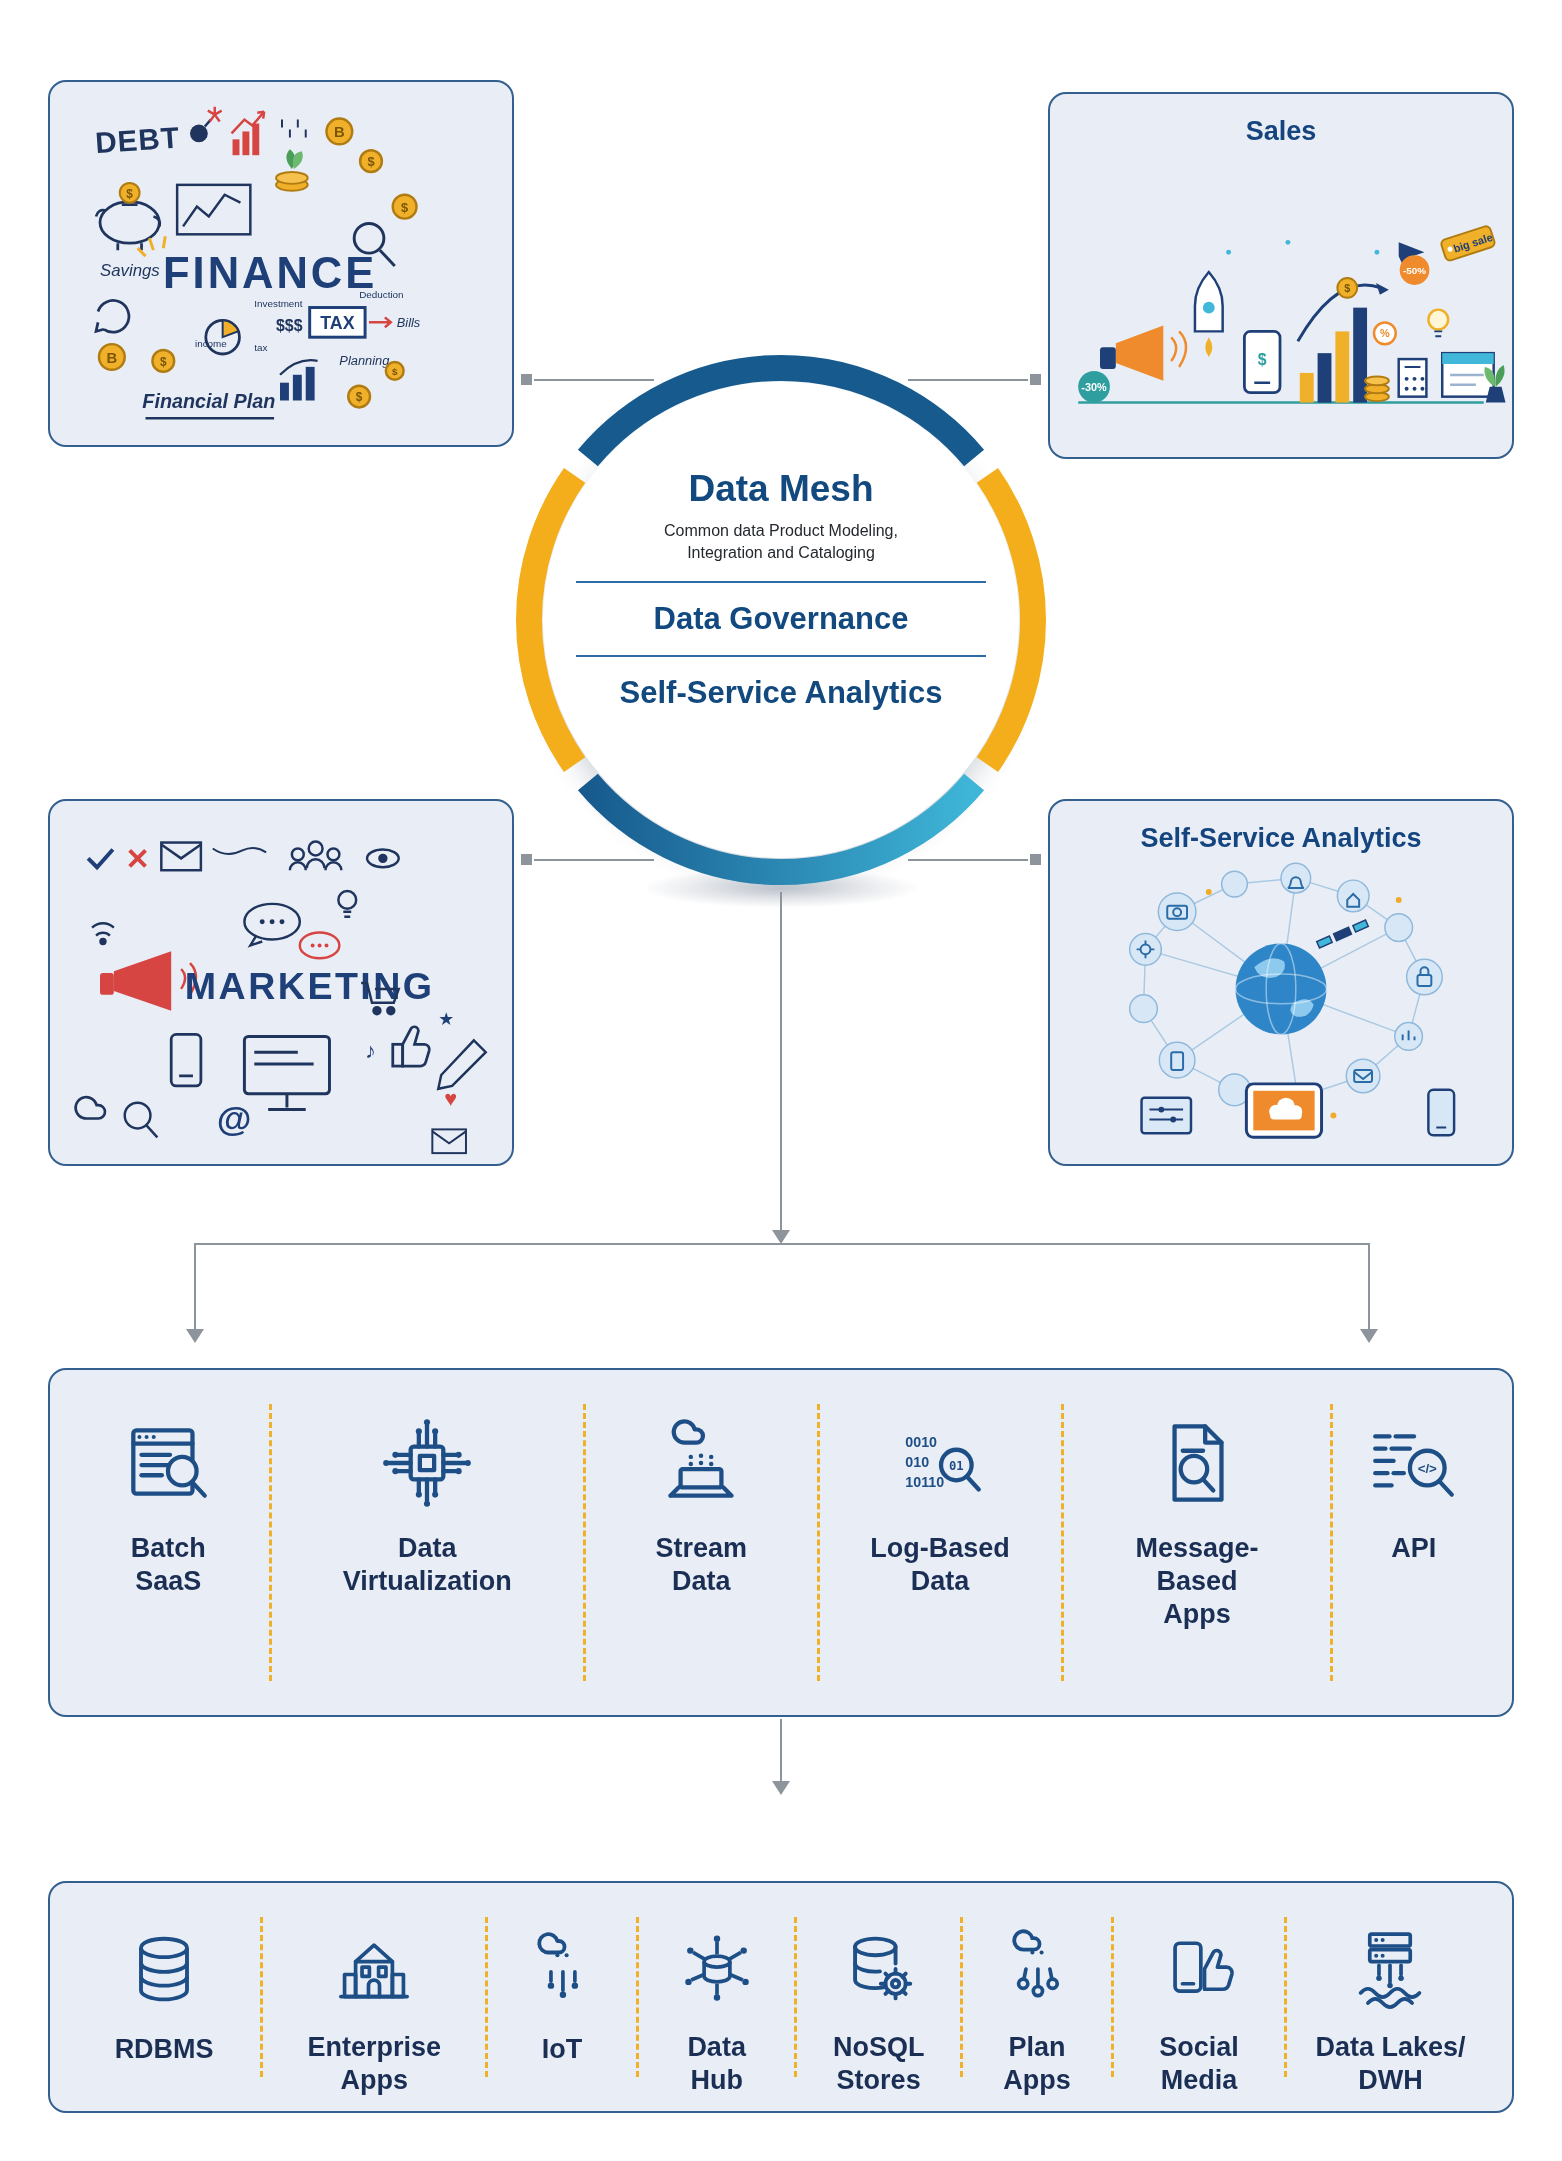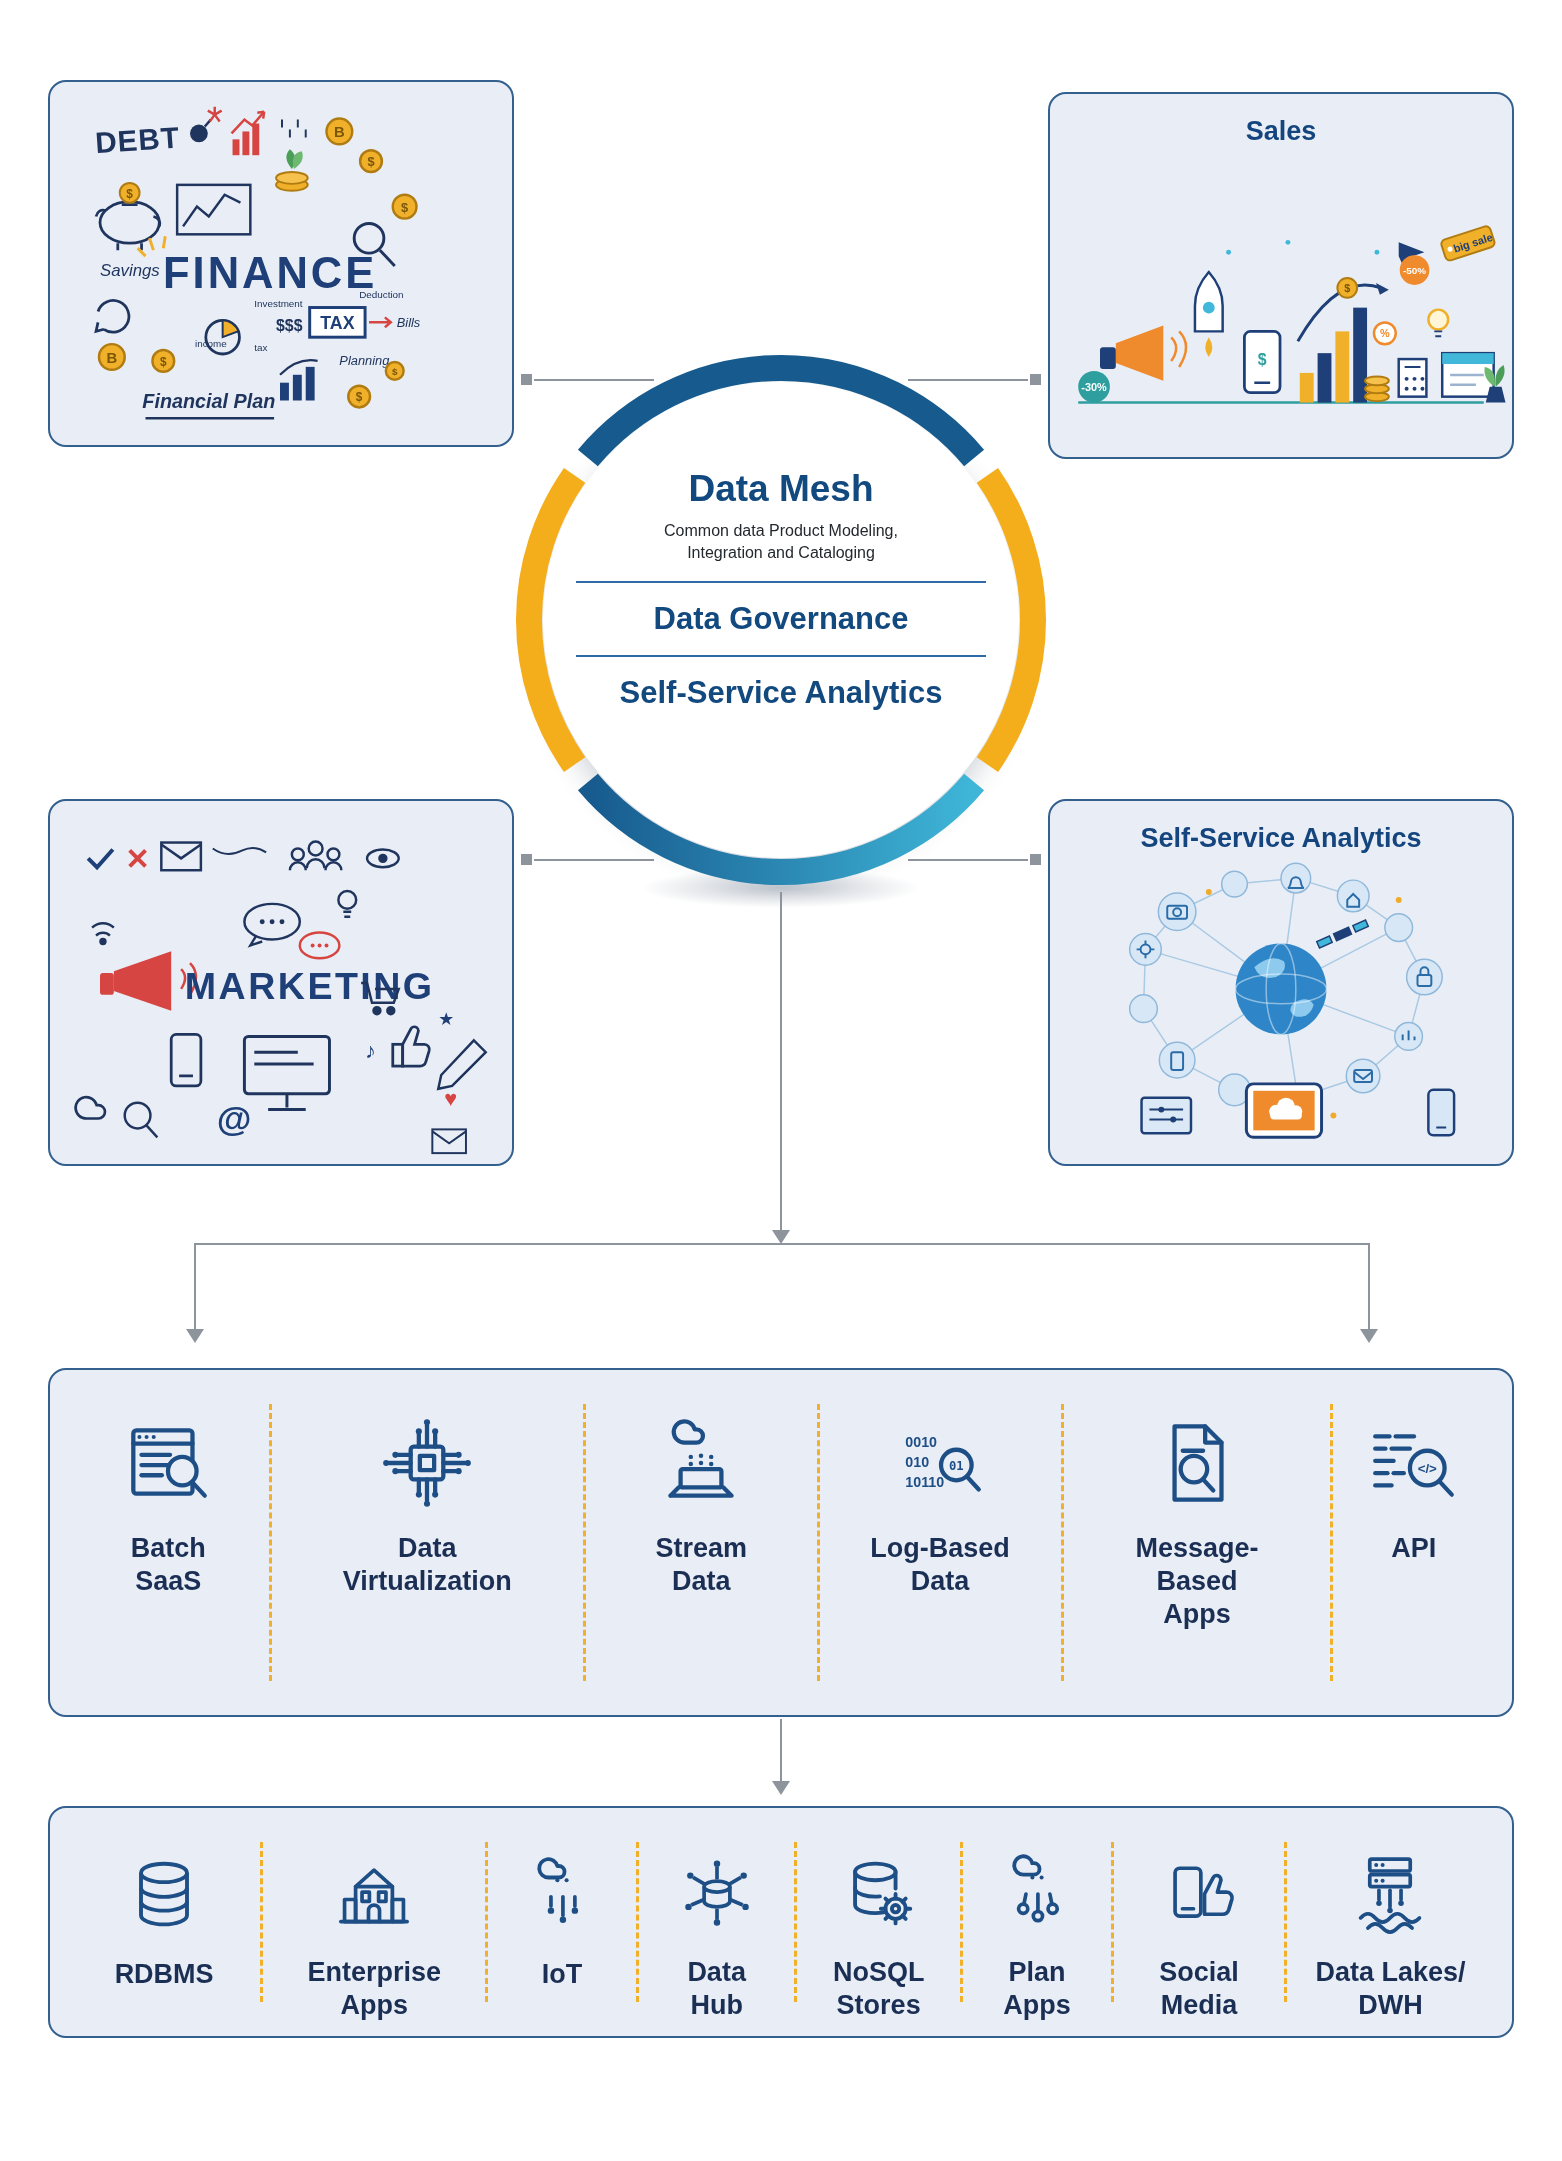--- a/index.html
+++ b/index.html
@@ -29,21 +29,21 @@
   .h-line{position:absolute;height:2px;background:#8e949b;}
   .v-line{position:absolute;width:2px;background:#8e949b;}
   .sq{position:absolute;width:11px;height:11px;background:#8e949b;}
   .arrow-down{position:absolute;width:0;height:0;border-left:9px solid transparent;
               border-right:9px solid transparent;border-top:14px solid #8e949b;}
 
   
   .band{position:absolute;left:48px;width:1466px;background:#e9eef6;border:2px solid #33608f;
         border-radius:18px;box-sizing:border-box;display:flex;align-items:stretch;padding:34px 18px;}
   #band1{top:1368px;height:349px;}
-  #band2{top:1806px;height:232px;}
+  #band2{top:1881px;height:232px;}
   .cell{display:flex;flex-direction:column;align-items:center;padding-top:6px;}
   .icon-box{display:flex;align-items:center;justify-content:center;}
   #band1 .icon-box{height:106px;}
   #band2 .icon-box{height:94px;}
   .cell-label{margin-top:16px;font-size:27px;font-weight:bold;color:#1b2f55;
               text-align:center;line-height:1.22;white-space:pre-line;}
   .sep{width:0;border-left:3px dashed #f0b02a;align-self:stretch;}
 
   svg text{font-family:"Liberation Sans",sans-serif;}
   .mono{font-family:"DejaVu Sans Mono",monospace;}

